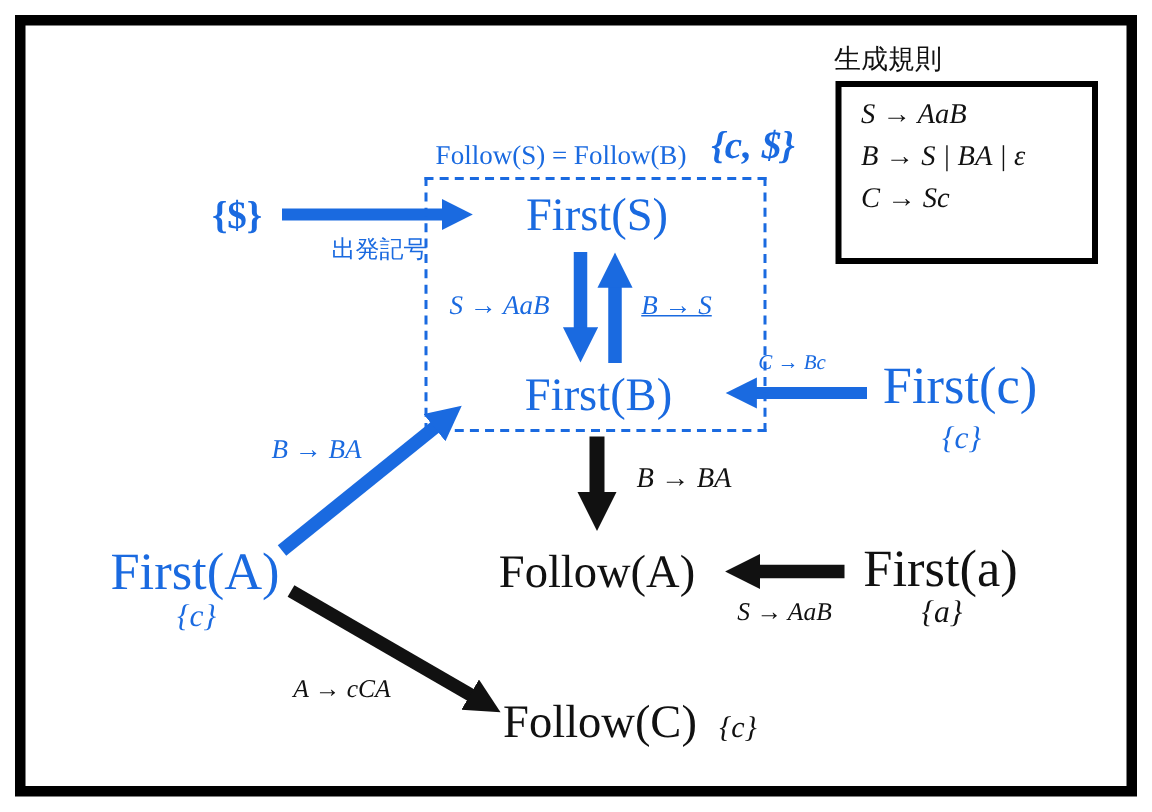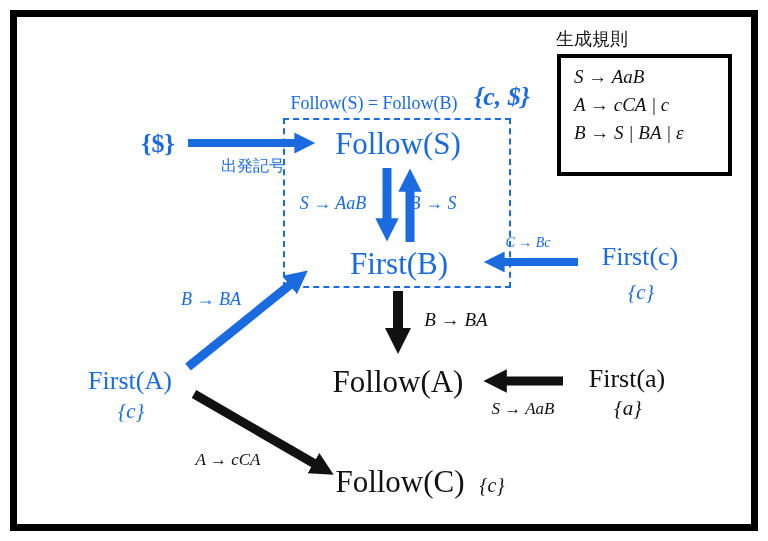--- a/index.html
+++ b/index.html
@@ -19,21 +19,21 @@
   .arrow-layer{position:absolute;left:0;top:0;width:768px;height:541px;}
   .lbl{
     position:absolute;
     transform:translate(-50%,-50%);
     white-space:nowrap;
     line-height:1;
   }
   .blue{color:#1a6ae0;}
   .black{color:#111111;}
   .node{font-size:31px;}
-  .firstnode{font-size:26px;font-family:Liberation Serif, serif;}
+  .firstnode{font-size:35px;font-family:Liberation Serif, serif;}
   .setbig{font-size:26px;font-weight:bold;}
   .setsmall{font-size:21px;font-style:italic;}
   .eq{font-size:18px;}
   .arrlbl{font-size:18px;font-style:italic;}
   .jp{font-family:Liberation Mono, monospace;font-size:16px;}
   .dashed-box{
     position:absolute;
     left:283px;top:118px;width:228px;height:170px;
     border:2px dashed #1a6ae0;
     box-sizing:border-box;
@@ -92,31 +92,31 @@
     <line x1="563" y1="381" x2="505" y2="381" stroke="#111111" stroke-width="9" marker-end="url(#headBlack)"></line>
 
     <line x1="194" y1="394" x2="315" y2="464" stroke="#111111" stroke-width="9" marker-end="url(#headBlack)"></line>
   </svg>
 
   <div class="dashed-box"></div>
 
   <div class="rules-title jp">生成規則</div>
   <div class="rules-box">
     <div class="rule">S → AaB</div>
-    <div class="rule">A → cCA | c</div>
     <div class="rule">B → S | BA | ε</div>
+    <div class="rule">C → Sc</div>
   </div>
 
   <div class="lbl eq blue" style="left:374px;top:103px;">Follow(S) = Follow(B)</div>
   <div class="lbl setbig blue" style="left:502px;top:97px;font-style:italic;">{c, $}</div>
 
-  <div class="lbl node blue" style="left:398px;top:143px;">Follow(S)</div>
+  <div class="lbl node blue" style="left:398px;top:143px;">First(S)</div>
   <div class="lbl node blue" style="left:399px;top:263px;">First(B)</div>
   <div class="lbl arrlbl blue" style="left:333px;top:203px;">S → AaB</div>
-  <div class="lbl arrlbl blue" style="left:433px;top:203px;">B → S</div>
+  <div class="lbl arrlbl blue" style="left:451px;top:203px;text-decoration:underline;">B → S</div>
 
   <div class="lbl setbig blue" style="left:158px;top:144px;">{$}</div>
   <div class="lbl jp blue" style="left:253px;top:167px;">出発記号</div>
 
   <div class="lbl firstnode blue" style="left:640px;top:257px;">First(c)</div>
   <div class="lbl setsmall blue" style="left:641px;top:292px;">{c}</div>
   <div class="lbl arrlbl blue" style="left:528px;top:243px;font-size:14px;">C → Bc</div>
 
   <div class="lbl firstnode blue" style="left:130px;top:381px;">First(A)</div>
   <div class="lbl setsmall blue" style="left:131px;top:411px;">{c}</div>

